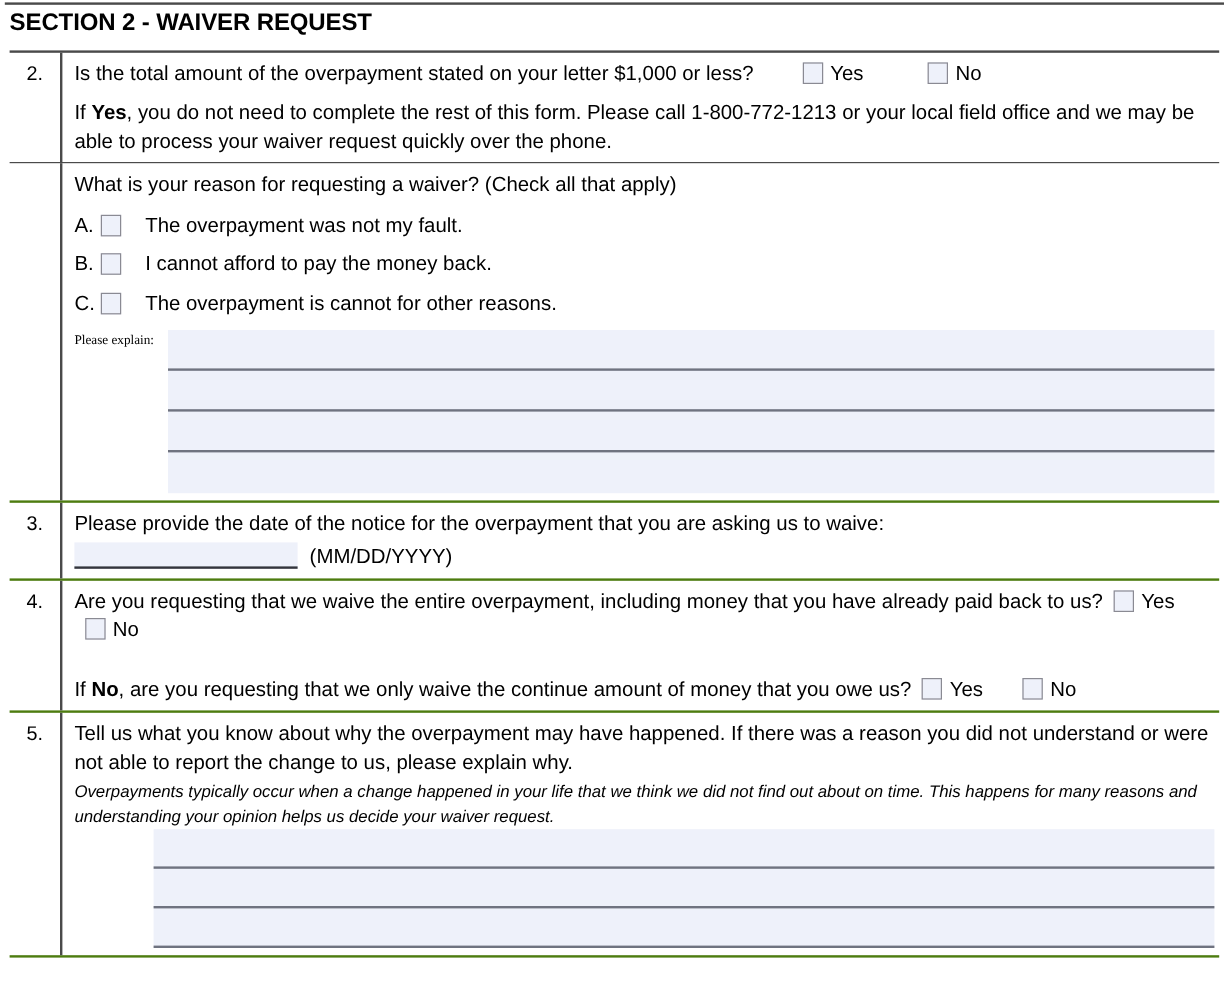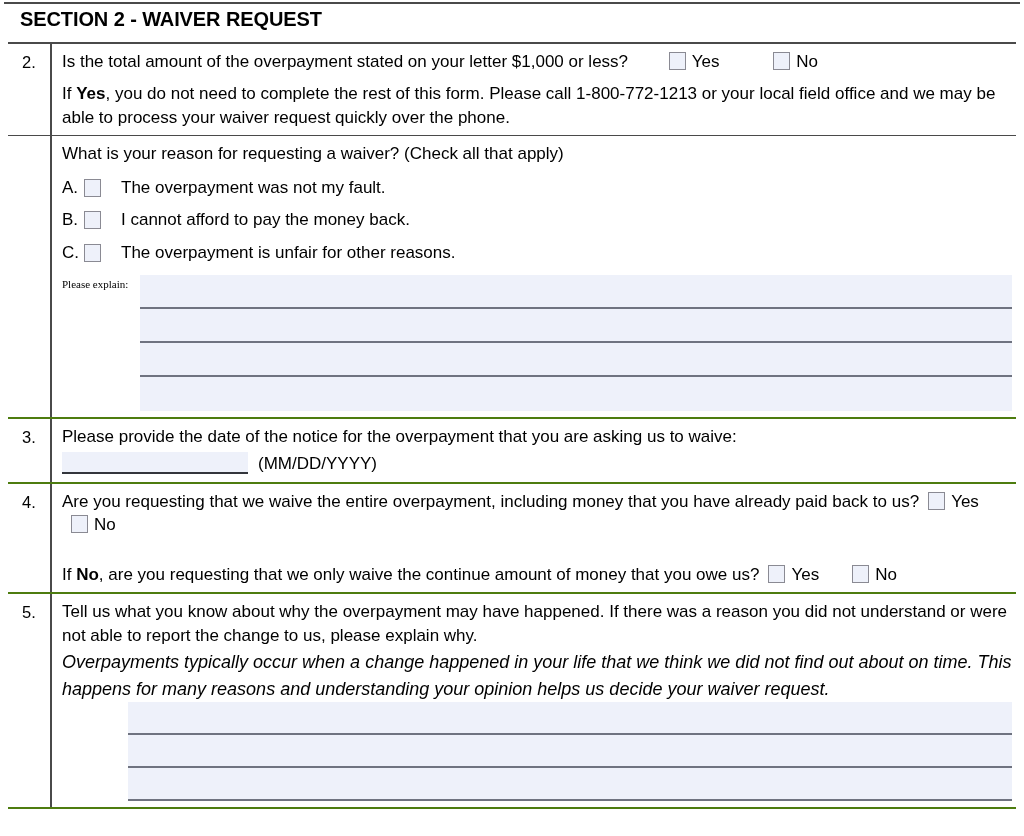--- a/index.html
+++ b/index.html
@@ -27,21 +27,21 @@
   .section-header-rule {
     position: absolute;
     left: 4px;
     top: 2px;
     width: 1016px;
     height: 2px;
     background: #4a4a4a;
   }
   .section-header {
     position: absolute;
-    left: 20px;
+    left: 8px;
     top: 8px;
     font-size: 20px;
     font-weight: bold;
     letter-spacing: -0.1px;
     white-space: nowrap;
   }
 
   
   .table {
     position: absolute;
@@ -79,21 +79,21 @@
 
   
   .q {
     font-size: 17px;
     line-height: 1.38;
     margin: 0 0 0 0;
   }
   .q + .q { margin-top: 9px; }
   .q.tight + .q.tight { margin-top: 4px; }
   .note-italic {
-    font-size: 18px;
+    font-size: 14px;
     font-style: italic;
     line-height: 1.48;
     margin: 2px 0 0 0;
   }
   b, .b { font-weight: bold; }
 
   
   .cb {
     display: inline-block;
     width: 17px;
@@ -222,21 +222,21 @@
 
         <div class="optrow">
           <span class="letter">B.</span>
           <span class="cb"></span>
           <span class="txt">I cannot afford to pay the money back.</span>
         </div>
 
         <div class="optrow">
           <span class="letter">C.</span>
           <span class="cb"></span>
-          <span class="txt">The overpayment is unfair for other reasons.</span>
+          <span class="txt">The overpayment is cannot for other reasons.</span>
         </div>
 
         <div class="explain-block">
           <div class="explain-label">Please explain:</div>
           <div class="lines">
             <div class="line"></div>
             <div class="line"></div>
             <div class="line"></div>
             <div class="line last"></div>
           </div>

